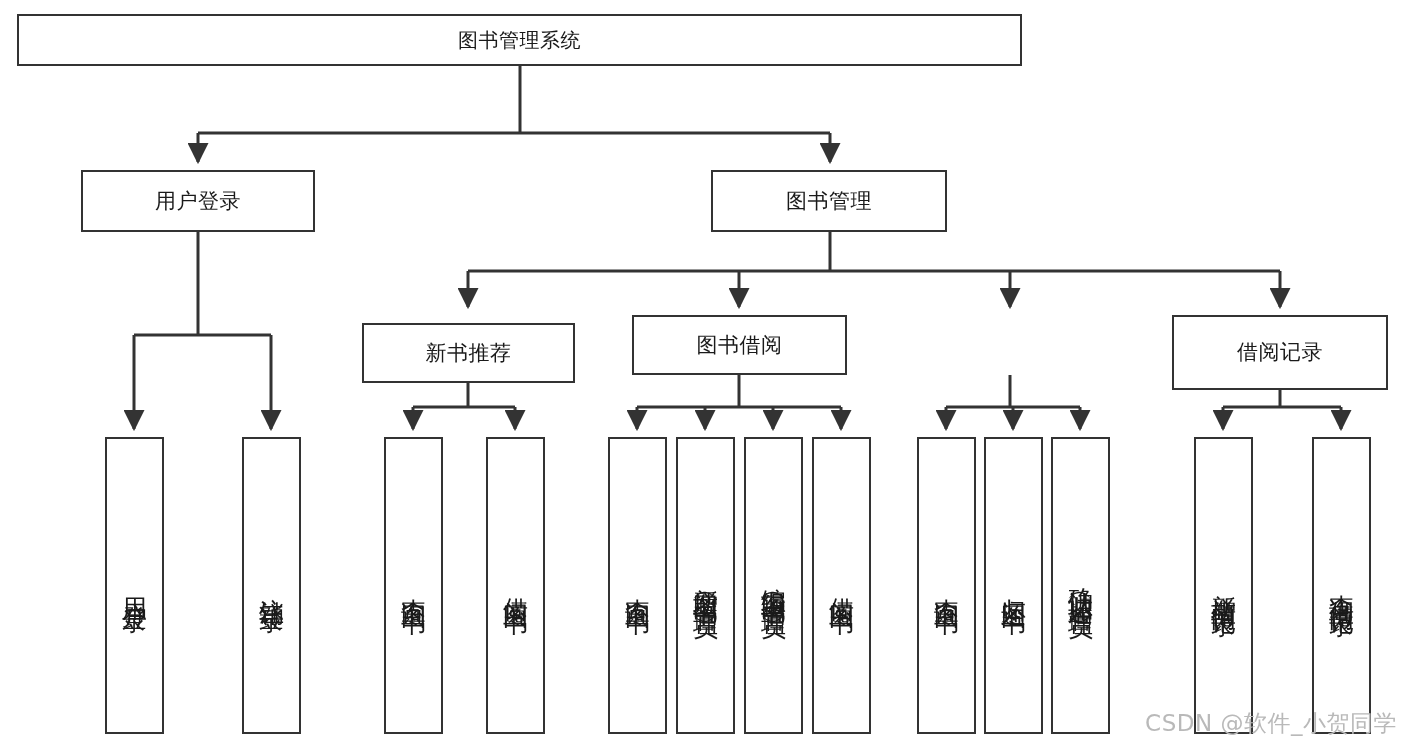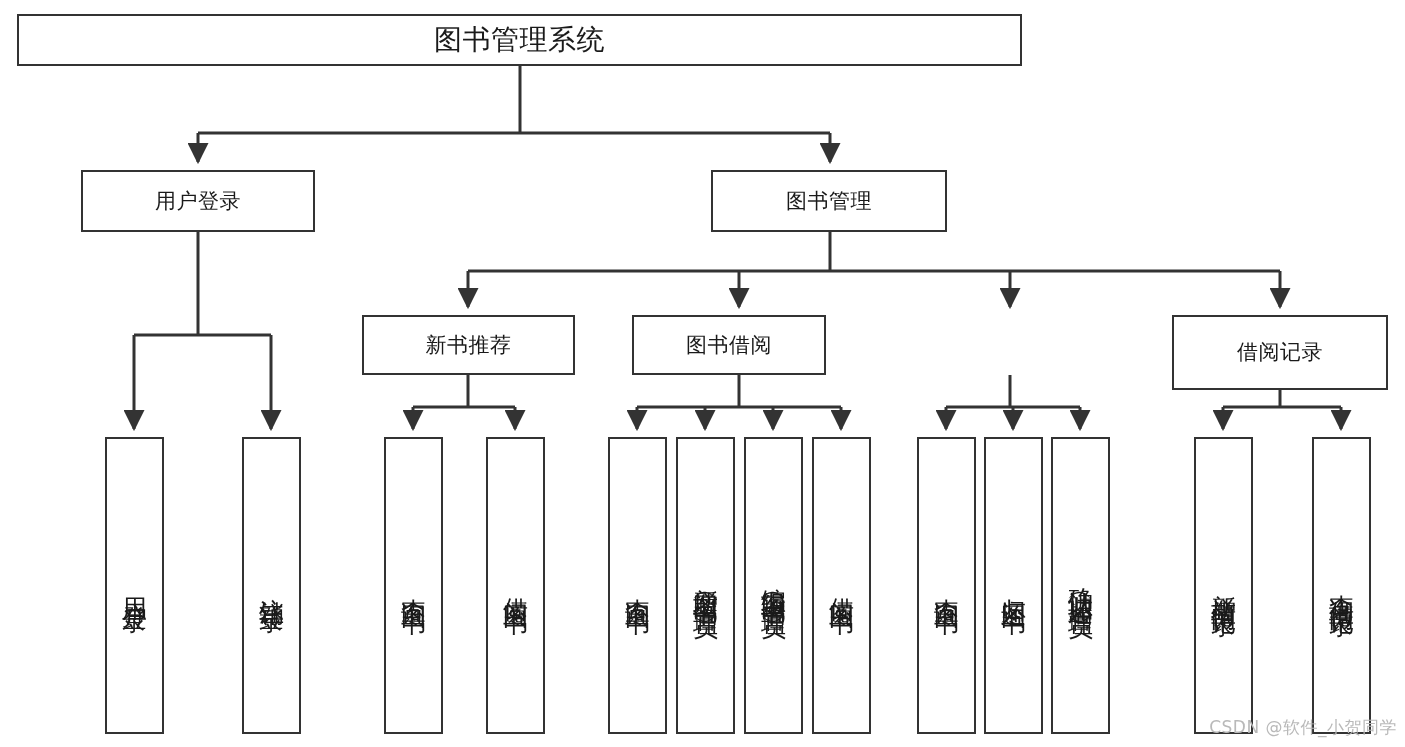--- a/index.html
+++ b/index.html
@@ -45,42 +45,42 @@
     text-align: center;
     line-height: 1.05;
     letter-spacing: 0.5px;
   }
   
   .node.horiz .label {
     font-size: 21px;
     writing-mode: horizontal-tb;
   }
   .node.root .label {
-    font-size: 28px;
+    font-size: 20px;
   }
   
   .node.vert {
     align-items: center;
     justify-content: center;
     padding: 4px 0;
   }
   .node.vert .label {
     writing-mode: vertical-rl;
     text-orientation: upright;
     font-size: 25px;
     line-height: 1;
     letter-spacing: 4px;
     white-space: nowrap;
     max-height: 100%;
   }
   .watermark {
     position: absolute;
     right: 8px;
     bottom: 8px;
-    font-size: 17px;
+    font-size: 23px;
     color: #b9b9b9;
     letter-spacing: 0.5px;
     white-space: nowrap;
     user-select: none;
   }
 </style>
 </head>
 <body>
 
 <div id="diagram">
@@ -139,24 +139,24 @@
     <span class="label">图书管理系统</span>
   </div>
 
   <div class="node horiz" style="left:81px; top:170px; width:234px; height:62px;">
     <span class="label">用户登录</span>
   </div>
   <div class="node horiz" style="left:711px; top:170px; width:236px; height:62px;">
     <span class="label">图书管理</span>
   </div>
 
-  <div class="node horiz" style="left:362px; top:315px; width:213px; height:60px;font-family:Liberation Serif, serif;">
+  <div class="node horiz" style="left:362px; top:323px; width:213px; height:60px;font-family:Liberation Serif, serif;">
     <span class="label">新书推荐</span>
   </div>
-  <div class="node horiz" style="left:632px; top:315px; width:194px; height:60px;">
+  <div class="node horiz" style="left:632px; top:315px; width:215px; height:60px;">
     <span class="label">图书借阅</span>
   </div>
   <div class="node horiz" style="left:1172px; top:315px; width:216px; height:75px;">
     <span class="label">借阅记录</span>
   </div>
 
   <div class="node vert" style="left:105px; top:437px; width:59px; height:297px;">
     <span class="label">用户登录</span>
   </div>
   <div class="node vert" style="left:242px; top:437px; width:59px; height:297px;">

